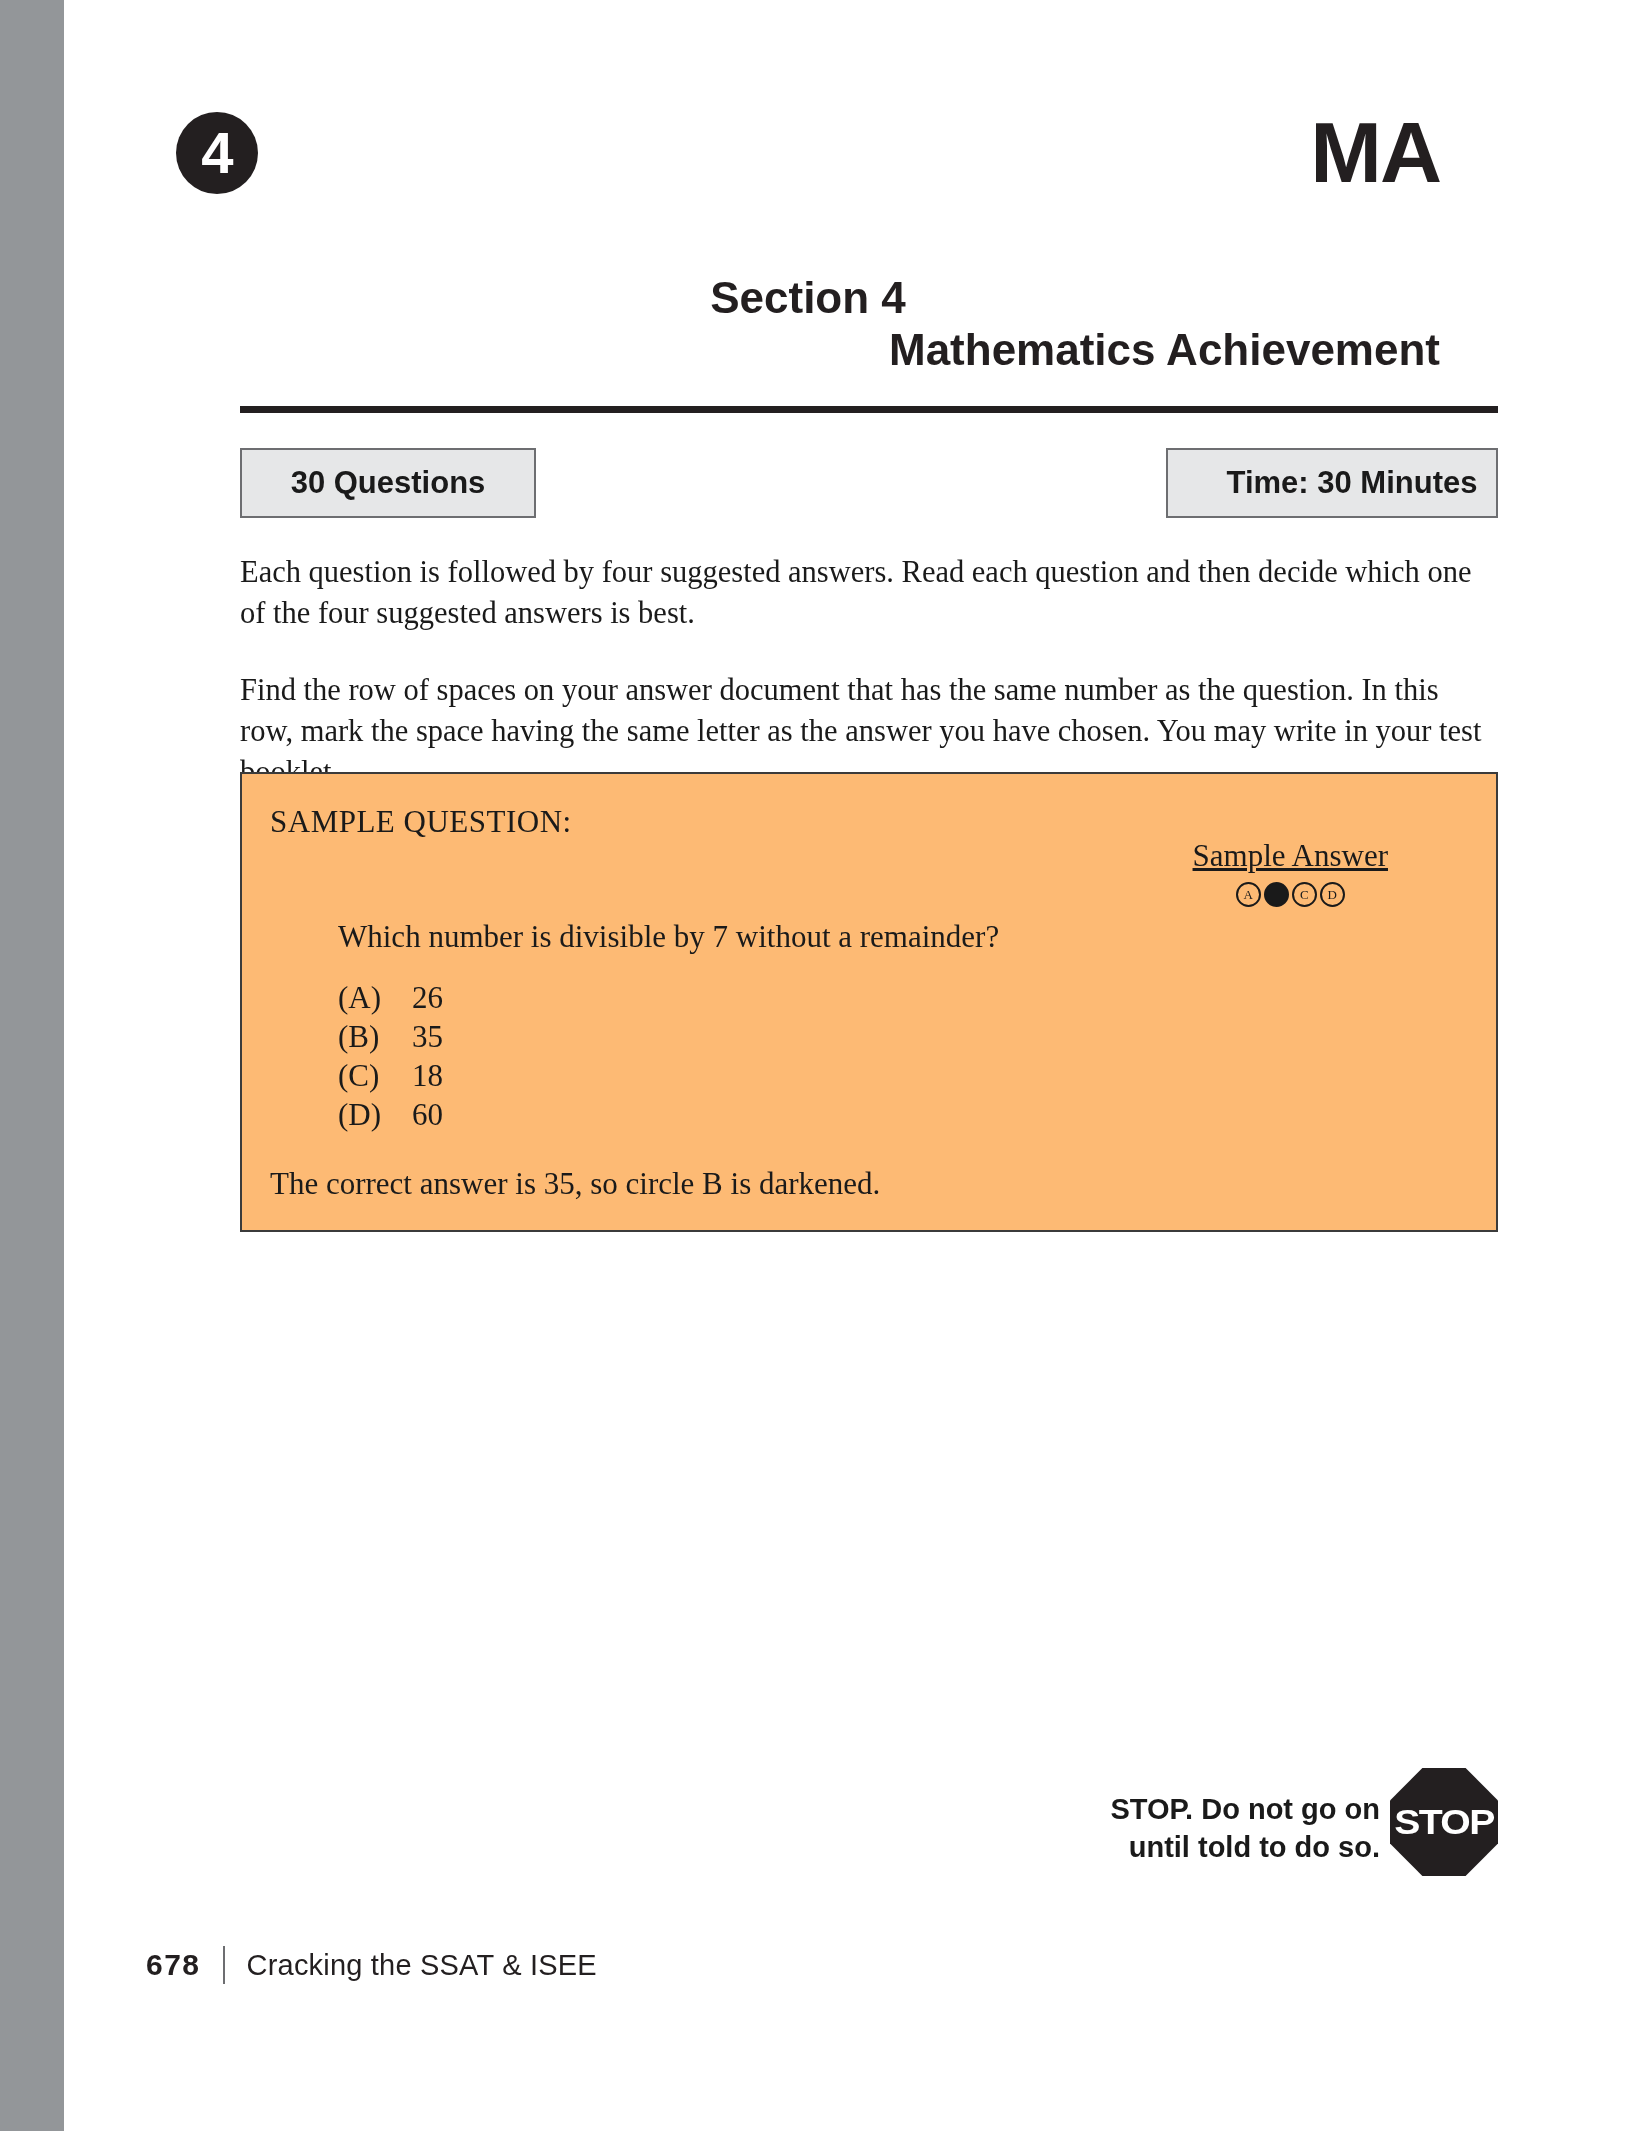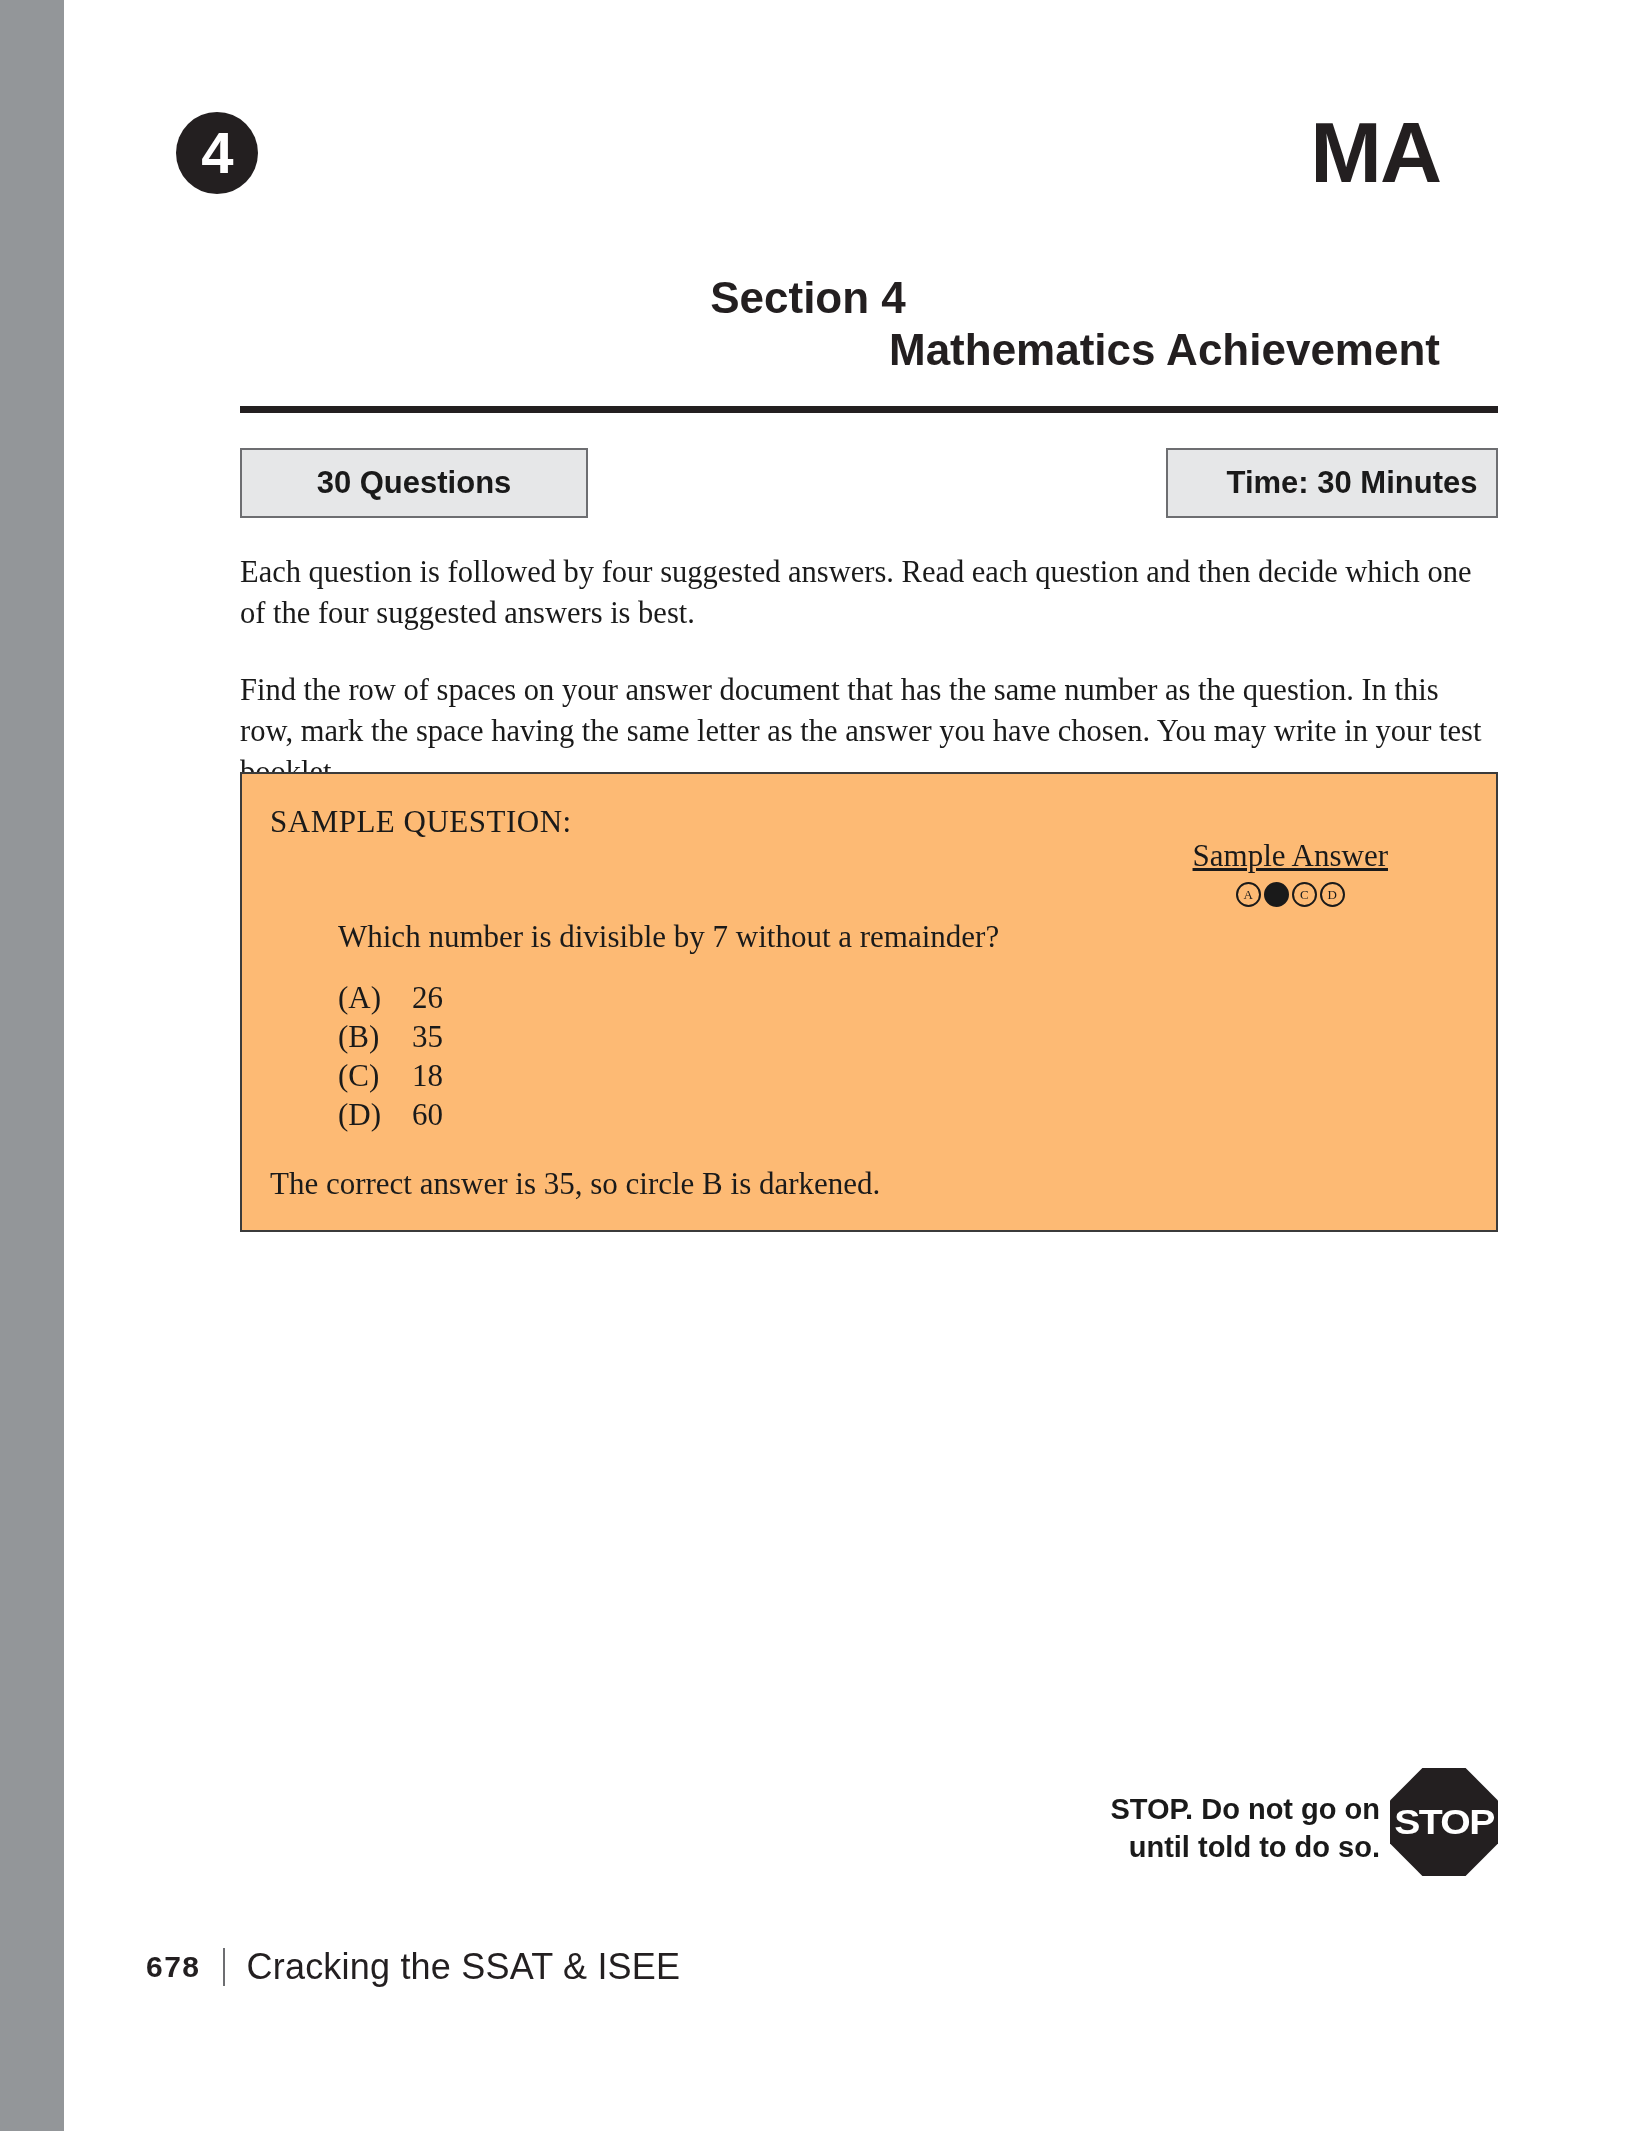--- a/index.html
+++ b/index.html
@@ -118,21 +118,21 @@
     font-weight: bold;
     font-size: 31px;
     color: #1a1a1a;
     text-align: center;
     line-height: 65px;
     height: 70px;
   }
   .questions-box {
     left: 176px;
     top: 448px;
-    width: 348px;
+    width: 296px;
   }
   .time-box {
     left: 1102px;
     top: 448px;
     width: 332px;
     padding-left: 40px;
   }
 
   
   .instructions {
@@ -300,21 +300,21 @@
     font-size: 30px;
     letter-spacing: 1.5px;
   }
   .folio-rule {
     width: 2px;
     height: 38px;
     background: #6d6e71;
     margin: 0 22px;
   }
   .book-title {
-    font-size: 36px;
+    font-size: 29px;
     letter-spacing: 0.2px;
   }
 </style>
 </head>
 <body>
 
 <div class="spine"></div>
 
 <div class="page">
 

